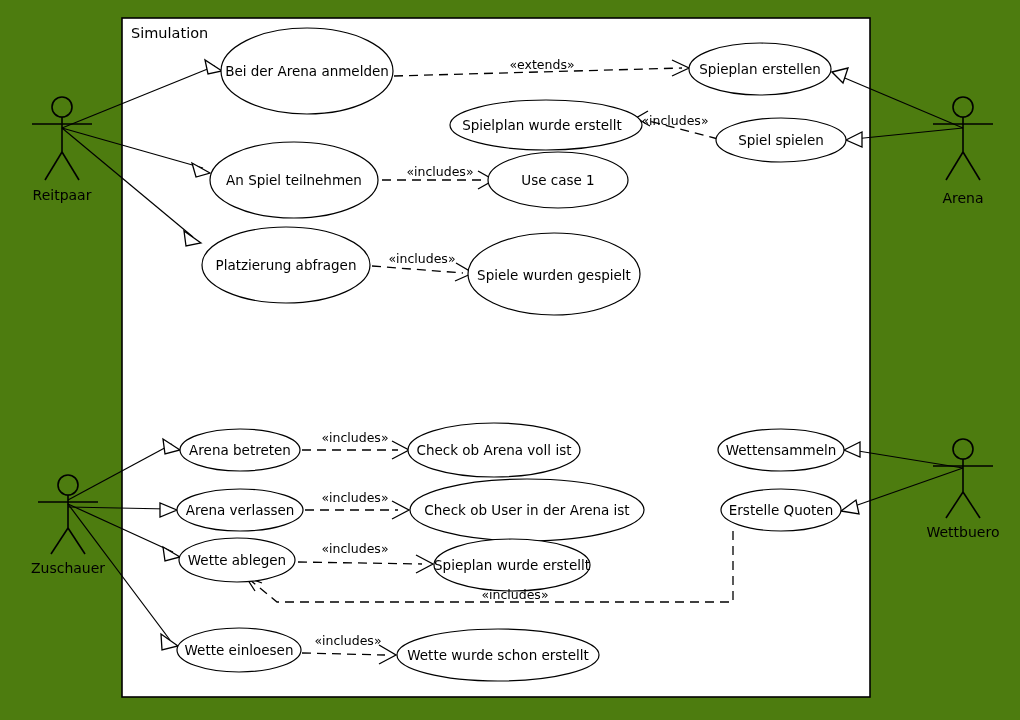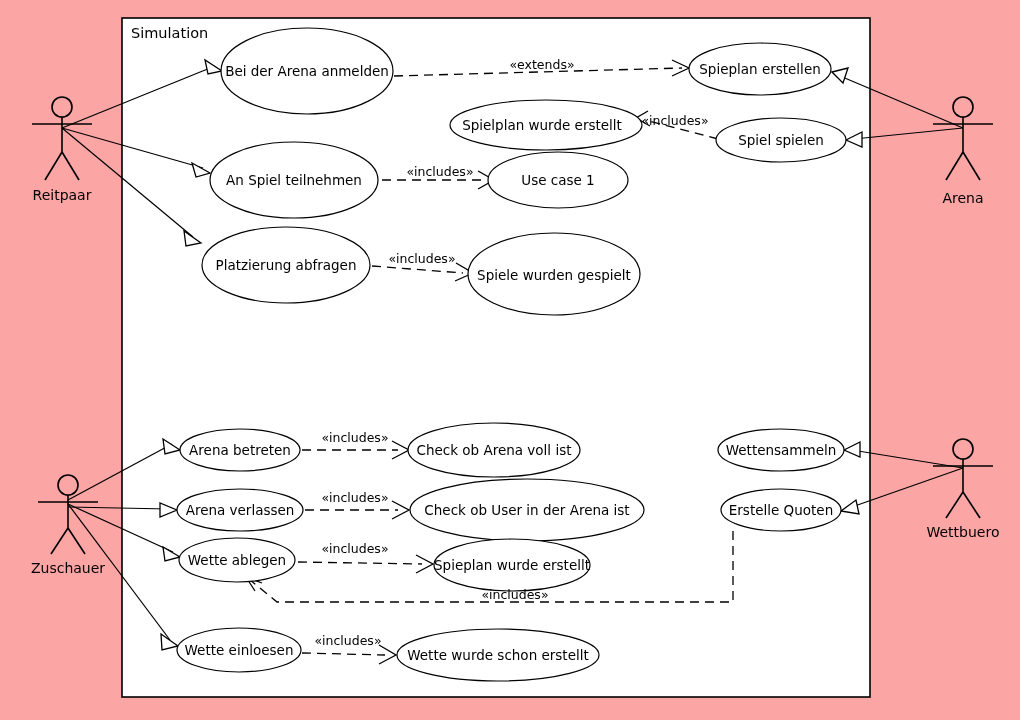--- a/index.html
+++ b/index.html
@@ -7,21 +7,21 @@
     padding: 0;
     background: #ffffff;
   }
   body {
     font-family: "DejaVu Sans", sans-serif;
   }
   #canvas-wrap {
     position: relative;
     width: 1020px;
     height: 720px;
-    background: #fca5a5;
+    background: #4d7c0f;
     overflow: hidden;
   }
   svg#diagram {
     position: absolute;
     left: 0;
     top: 0;
     width: 1020px;
     height: 720px;
     display: block;
   }

